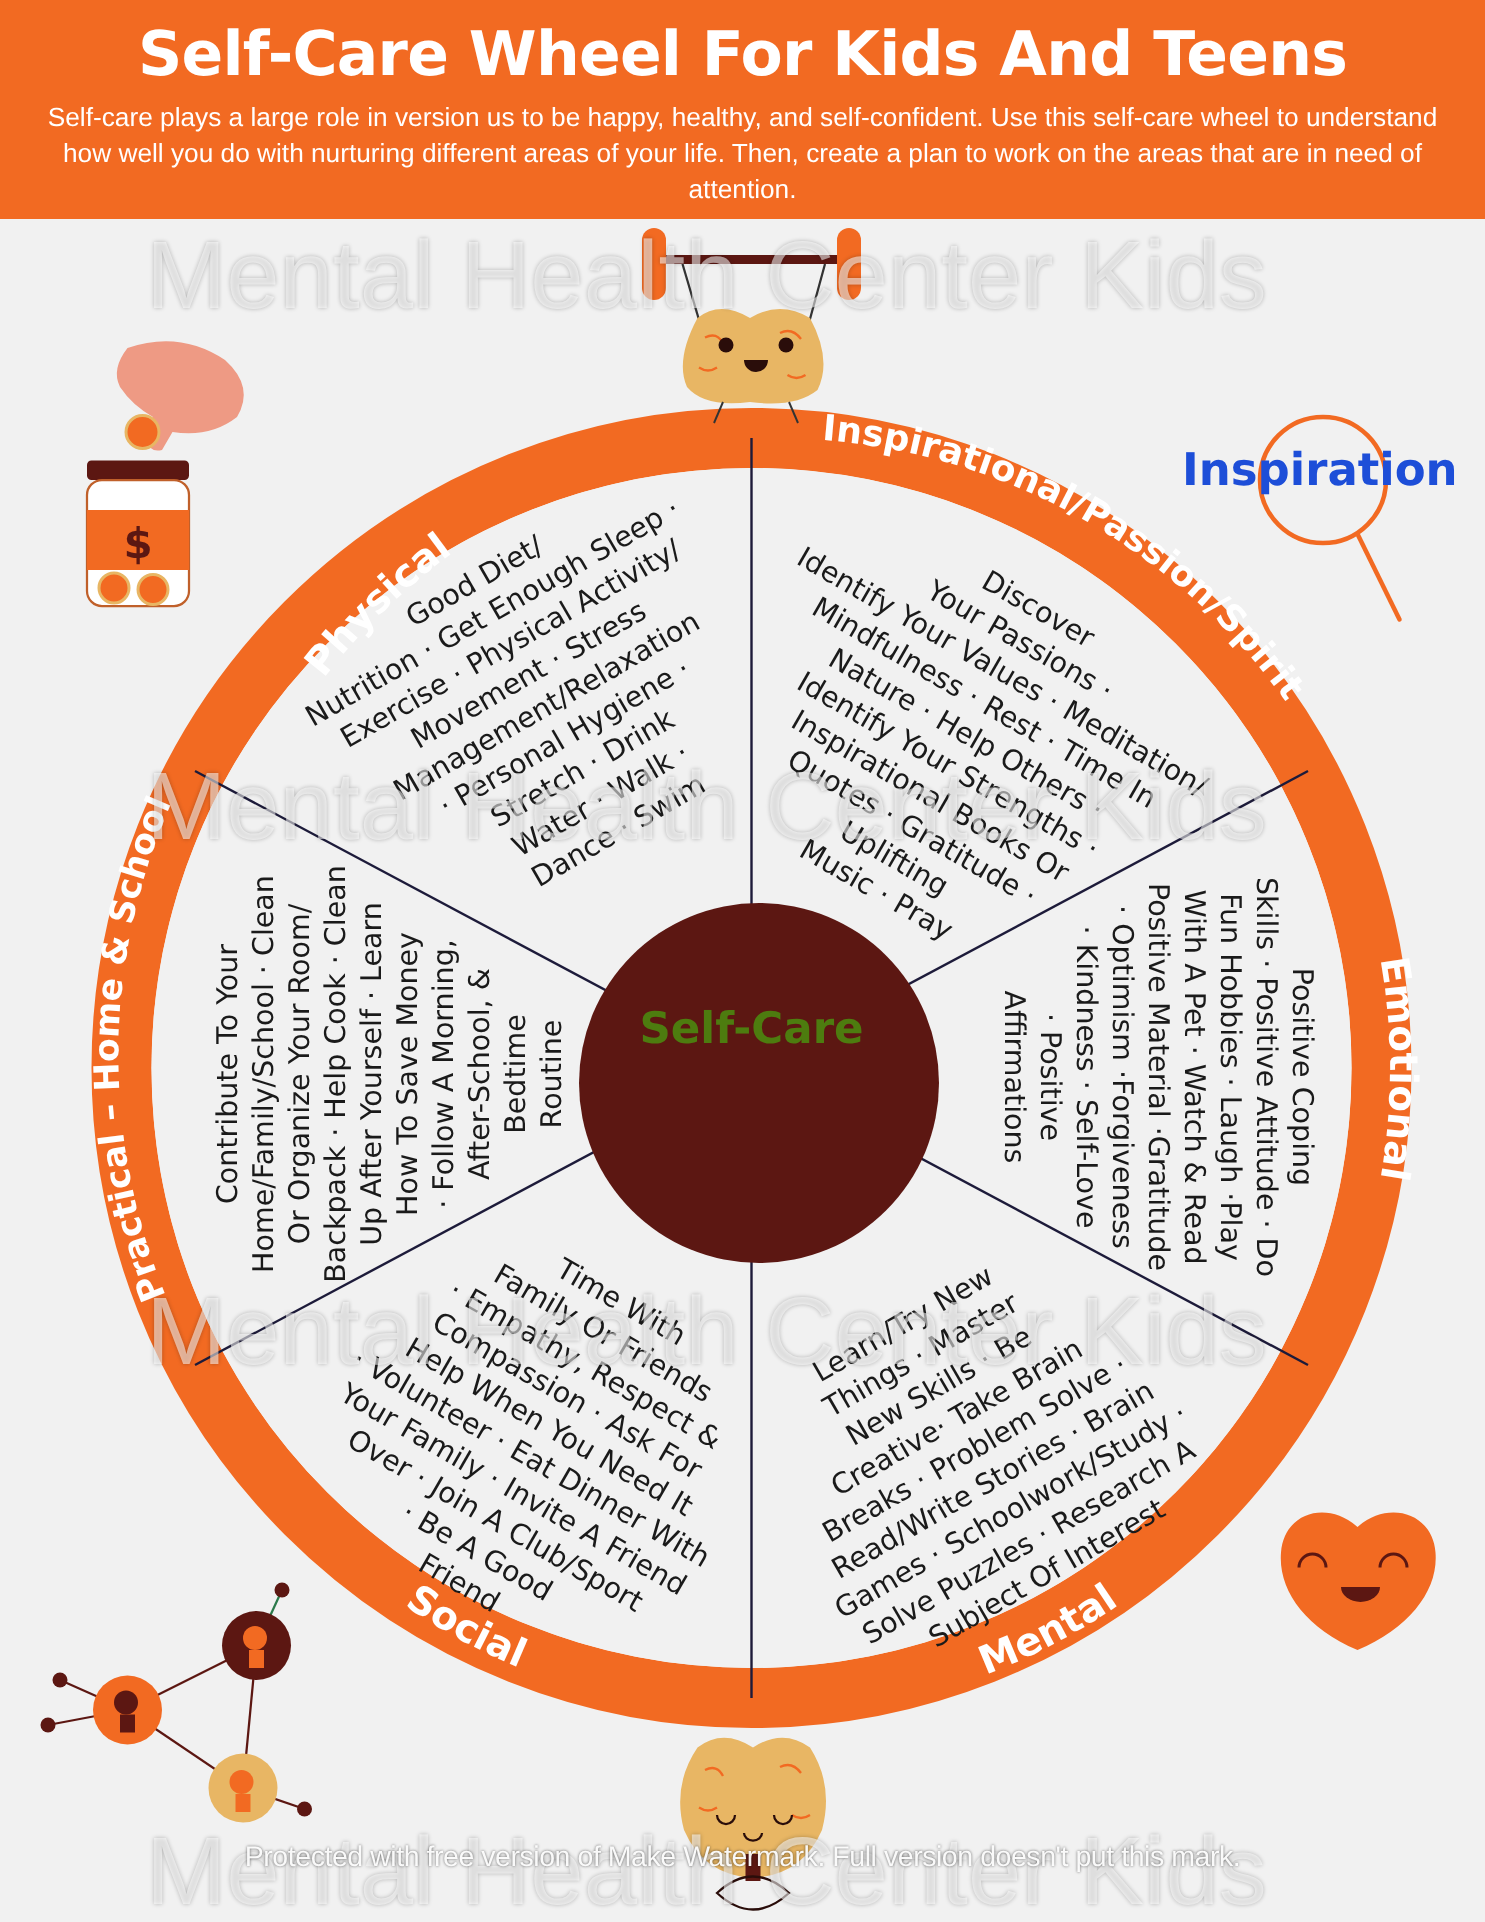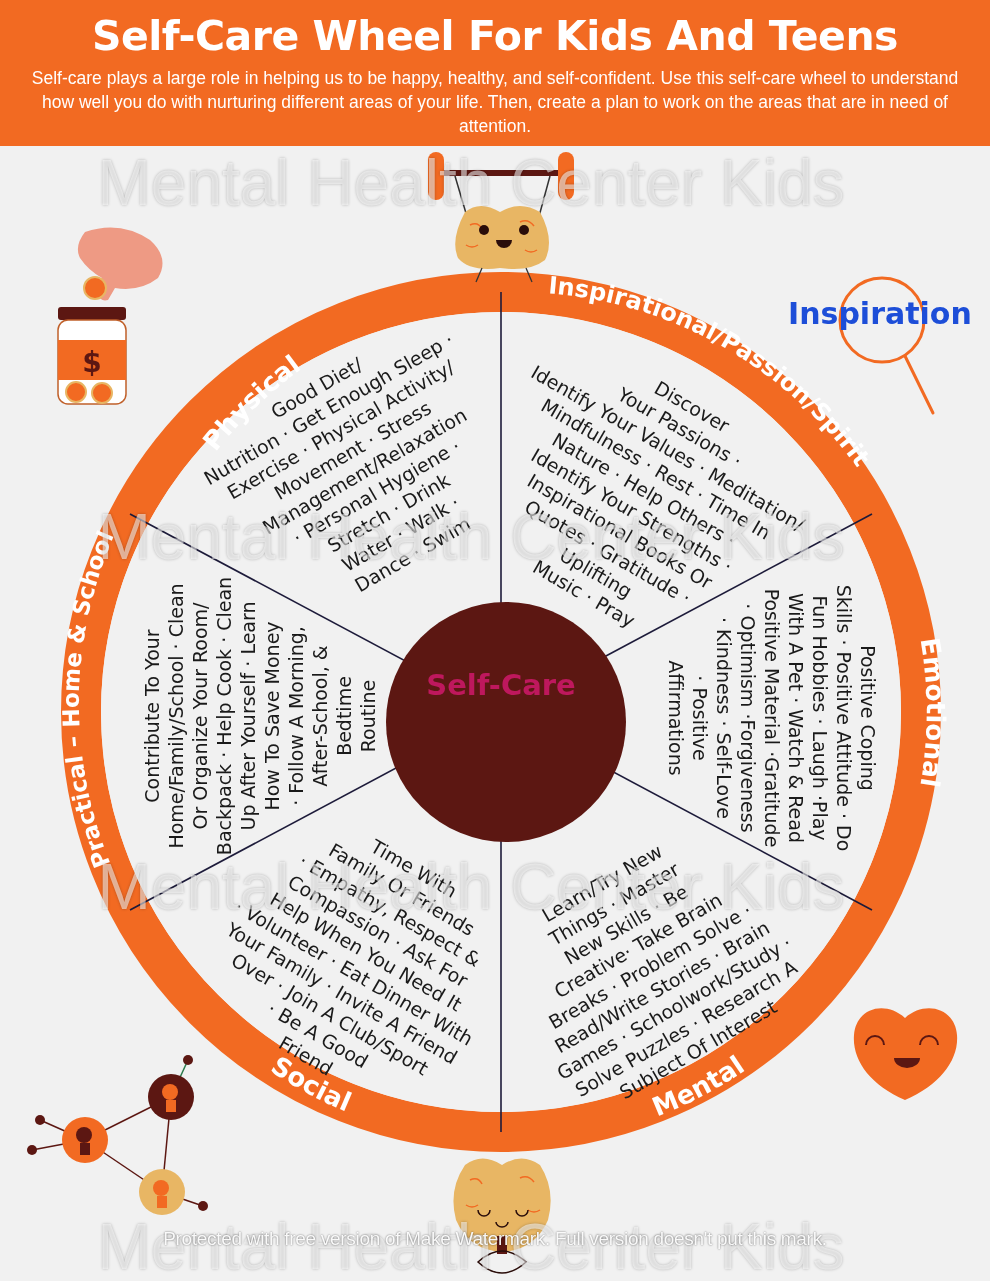--- a/index.html
+++ b/index.html
@@ -40,30 +40,30 @@
     color: rgba(255,255,255,0.95); text-shadow: 0 0 2px rgba(0,0,0,0.6);
     white-space: nowrap; letter-spacing: -0.3px;
   }
   .inspiration-label {
     position: absolute; left: 788px; top: 296px;
     font-family: "DejaVu Sans", sans-serif; font-weight: bold; font-size: 30px;
     color: #1d4ed8;
   }
   .center-title {
     position: absolute; left: 383px; top: 665px; width: 236px; text-align: center;
-    color: #be185d; font-weight: bold; font-size: 29px; line-height: 40px;
+    color: #4d7c0f; font-weight: bold; font-size: 29px; line-height: 40px;
     font-family: "DejaVu Sans", sans-serif;
   }
 </style>
 </head>
 <body>
 
 <div class="header">
   <h1>Self-Care Wheel For Kids And Teens</h1>
-  <p>Self-care plays a large role in helping us to be happy, healthy, and self-confident. Use this self-care wheel to understand how well you do with nurturing different areas of your life. Then, create a plan to work on the areas that are in need of attention.</p>
+  <p>Self-care plays a large role in version us to be happy, healthy, and self-confident. Use this self-care wheel to understand how well you do with nurturing different areas of your life. Then, create a plan to work on the areas that are in need of attention.</p>
 </div>
 
 <svg id="wheel" width="990" height="1281" viewBox="0 0 990 1281">
   <defs>
 
     <path id="arc-physical" d="M 153 850 A 420 420 0 0 1 495 292" fill="none"></path>
     <path id="arc-inspire" d="M 510 292 A 420 420 0 0 1 878 500" fill="none"></path>
     <path id="arc-emotional" d="M 880 520 A 420 420 0 0 1 880 905" fill="none"></path>
     <path id="arc-practical" d="M 145 930 A 420 420 0 0 1 150 470" fill="none"></path>
     <path id="arc-social" d="M 160 960 A 420 420 0 0 0 498 1144" fill="none"></path>

